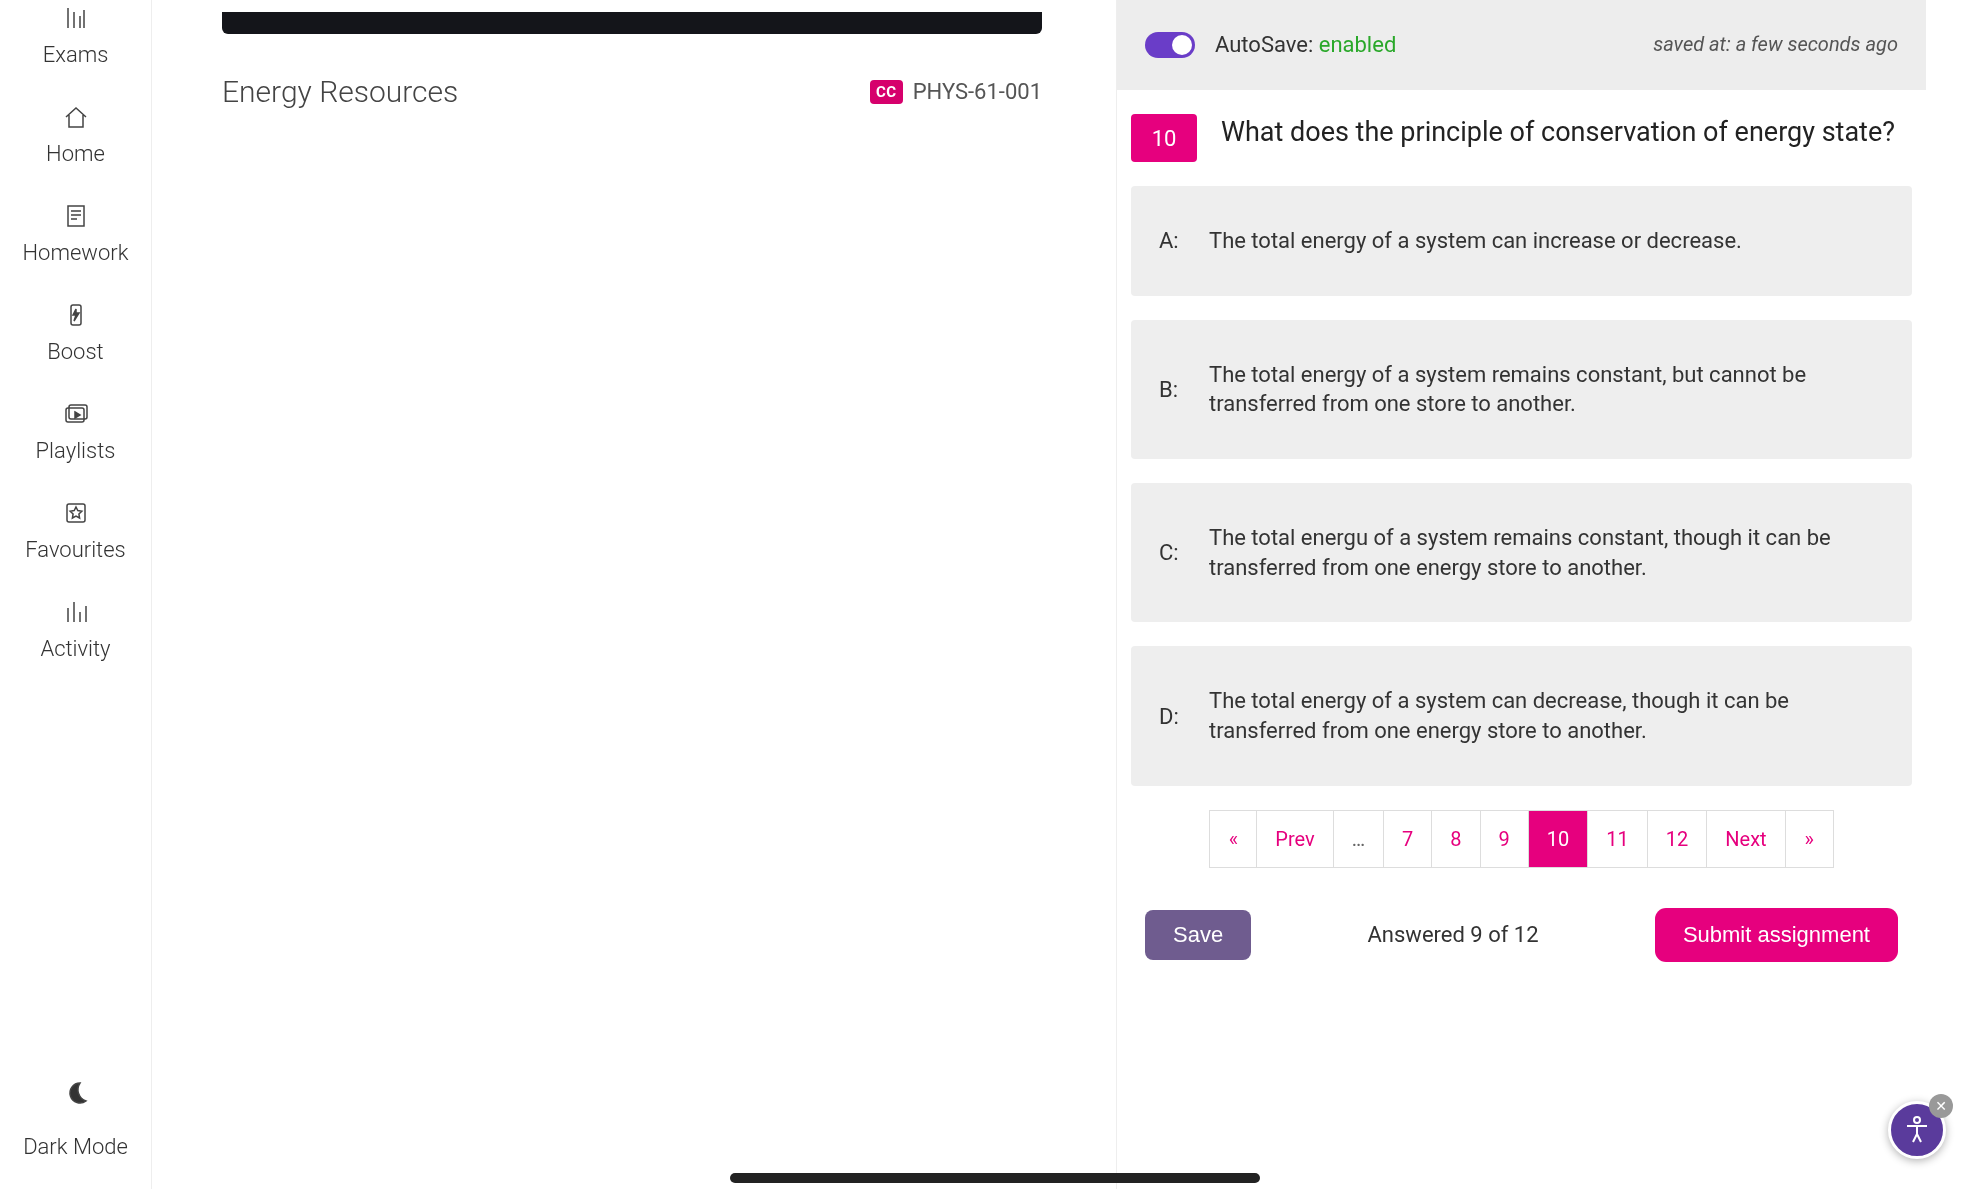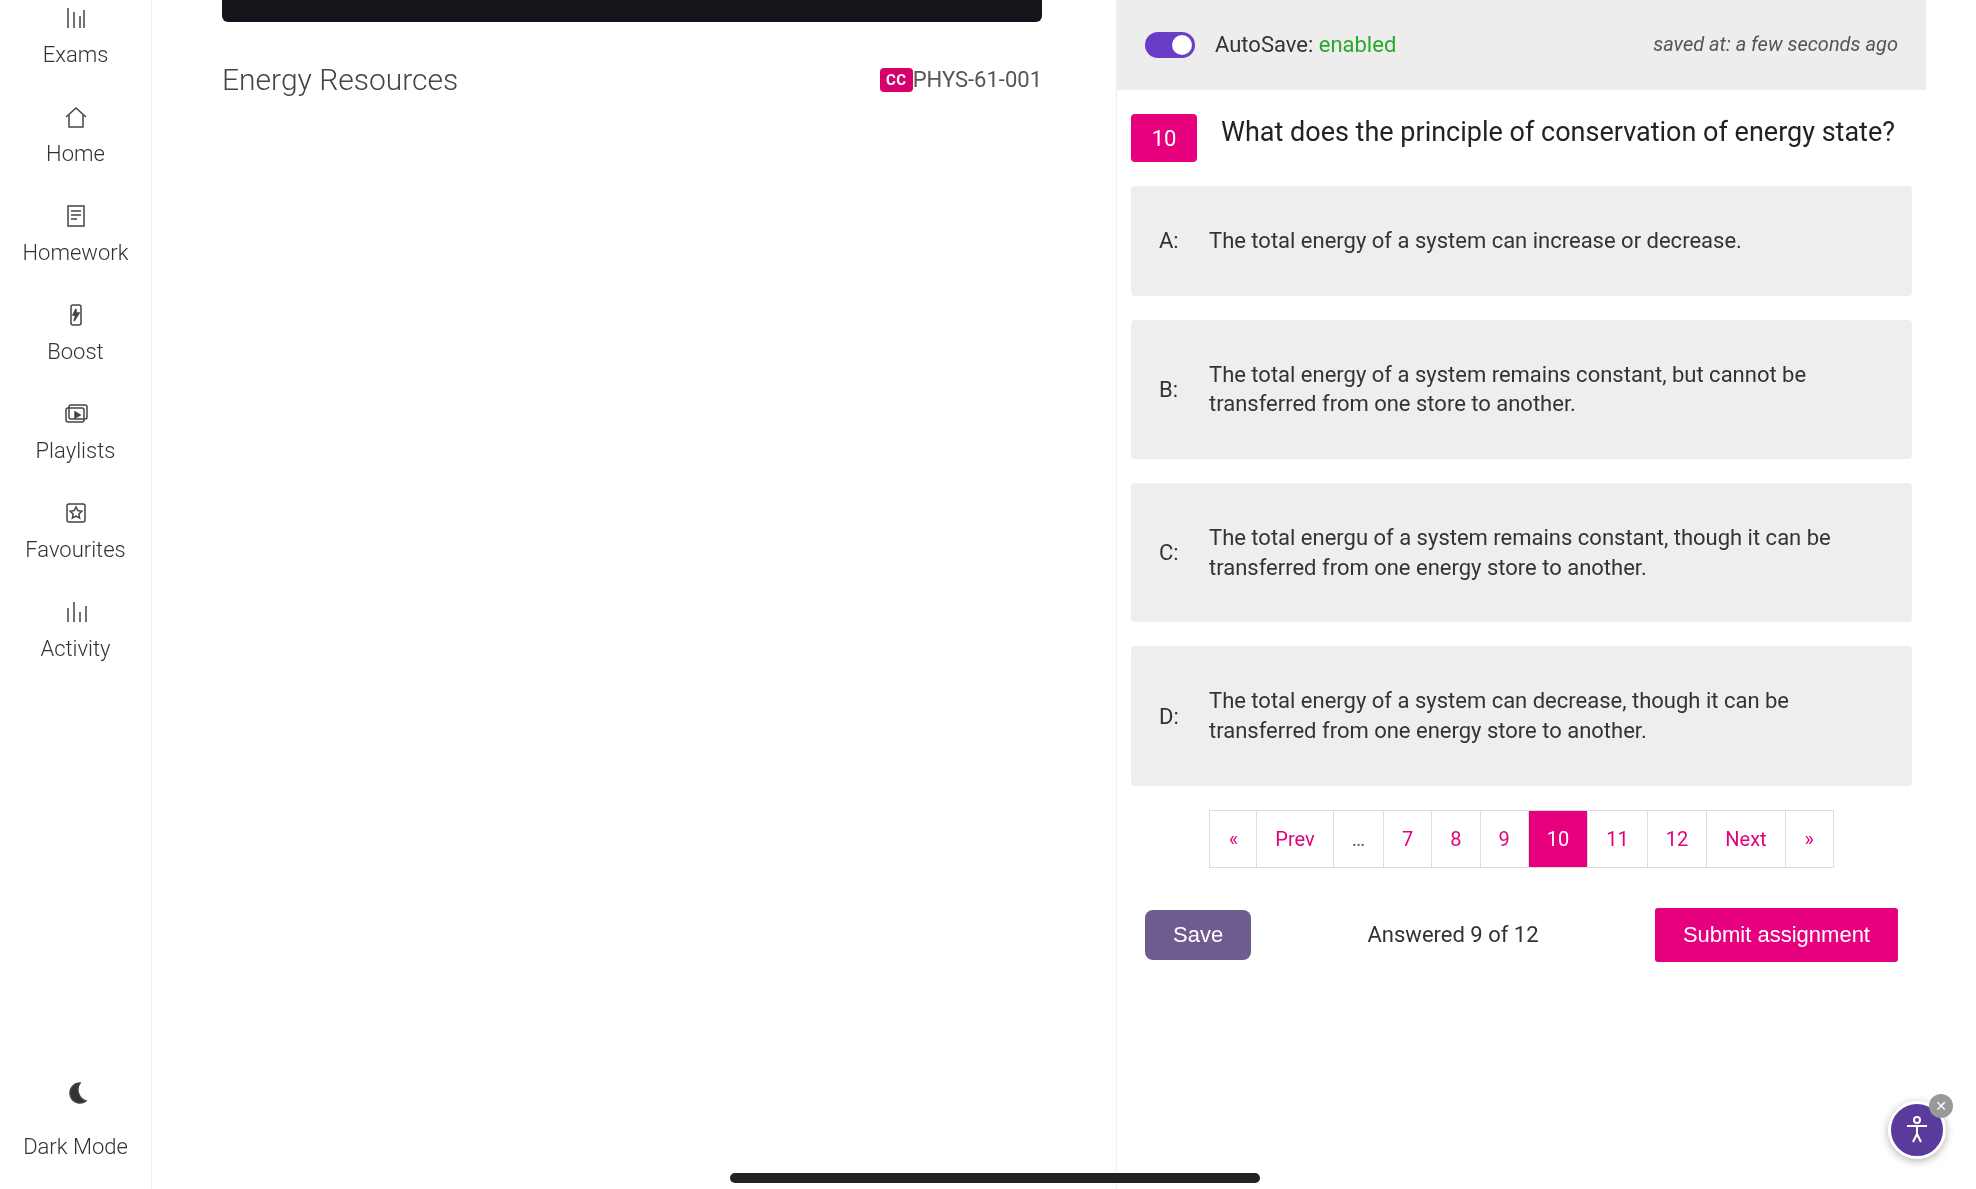--- a/index.html
+++ b/index.html
@@ -34,39 +34,39 @@
   font-weight: 300;
 }
 .nav-item svg { width: 28px; height: 28px; stroke: #444; fill: none; stroke-width: 1.5; }
 .sidebar-bottom { margin-top: auto; margin-bottom: 30px; gap: 27px; }
 
 .main-left {
   position: absolute;
   left: 152px; top: 0;
   width: 960px;
   height: 100%;
-  padding: 0 50px;
+  padding: 12px 50px;
 }
 .video-box {
   background: #14151a;
   width: 820px;
   height: 22px;
   margin-left: 20px;
   border-radius: 0 0 6px 6px;
 }
 .title-row {
   display: flex;
   align-items: center;
   justify-content: space-between;
   width: 820px;
   margin-left: 20px;
   margin-top: 40px;
 }
 .page-title { font-size: 30px; font-weight: 300; color: #444; }
-.course-tag { display: flex; align-items: center; }
+.course-tag { display: flex; align-items: center; gap: 10px; }
 .cc-badge {
   background: #d6006c;
   color: #fff;
   font-size: 15px;
   font-weight: 700;
   padding: 3px 6px;
   border-radius: 4px;
   letter-spacing: 0.5px;
 }
 .course-code { font-size: 22px; color: #555; }
@@ -167,21 +167,21 @@
   border-radius: 8px;
   cursor: pointer;
 }
 .answered { font-size: 22px; color: #333; }
 .submit-btn {
   background: #e6007e;
   color: #fff;
   border: none;
   padding: 14px 28px;
   font-size: 22px;
-  border-radius: 3px;
+  border-radius: 11px;
   cursor: pointer;
 }
 
 .accessibility-btn {
   position: absolute;
   right: 30px; bottom: 30px;
   width: 58px; height: 58px;
   border-radius: 50%;
   background: #5a3b9c;
   border: 3px solid #fff;

